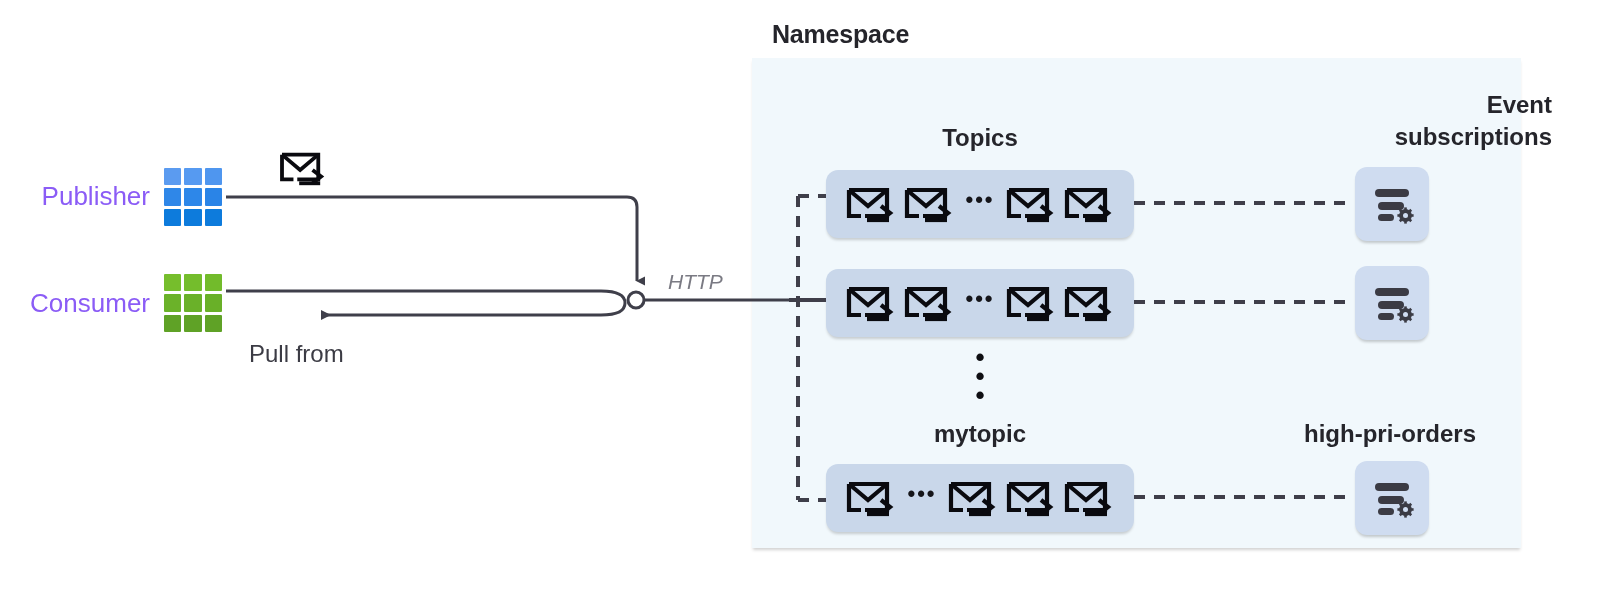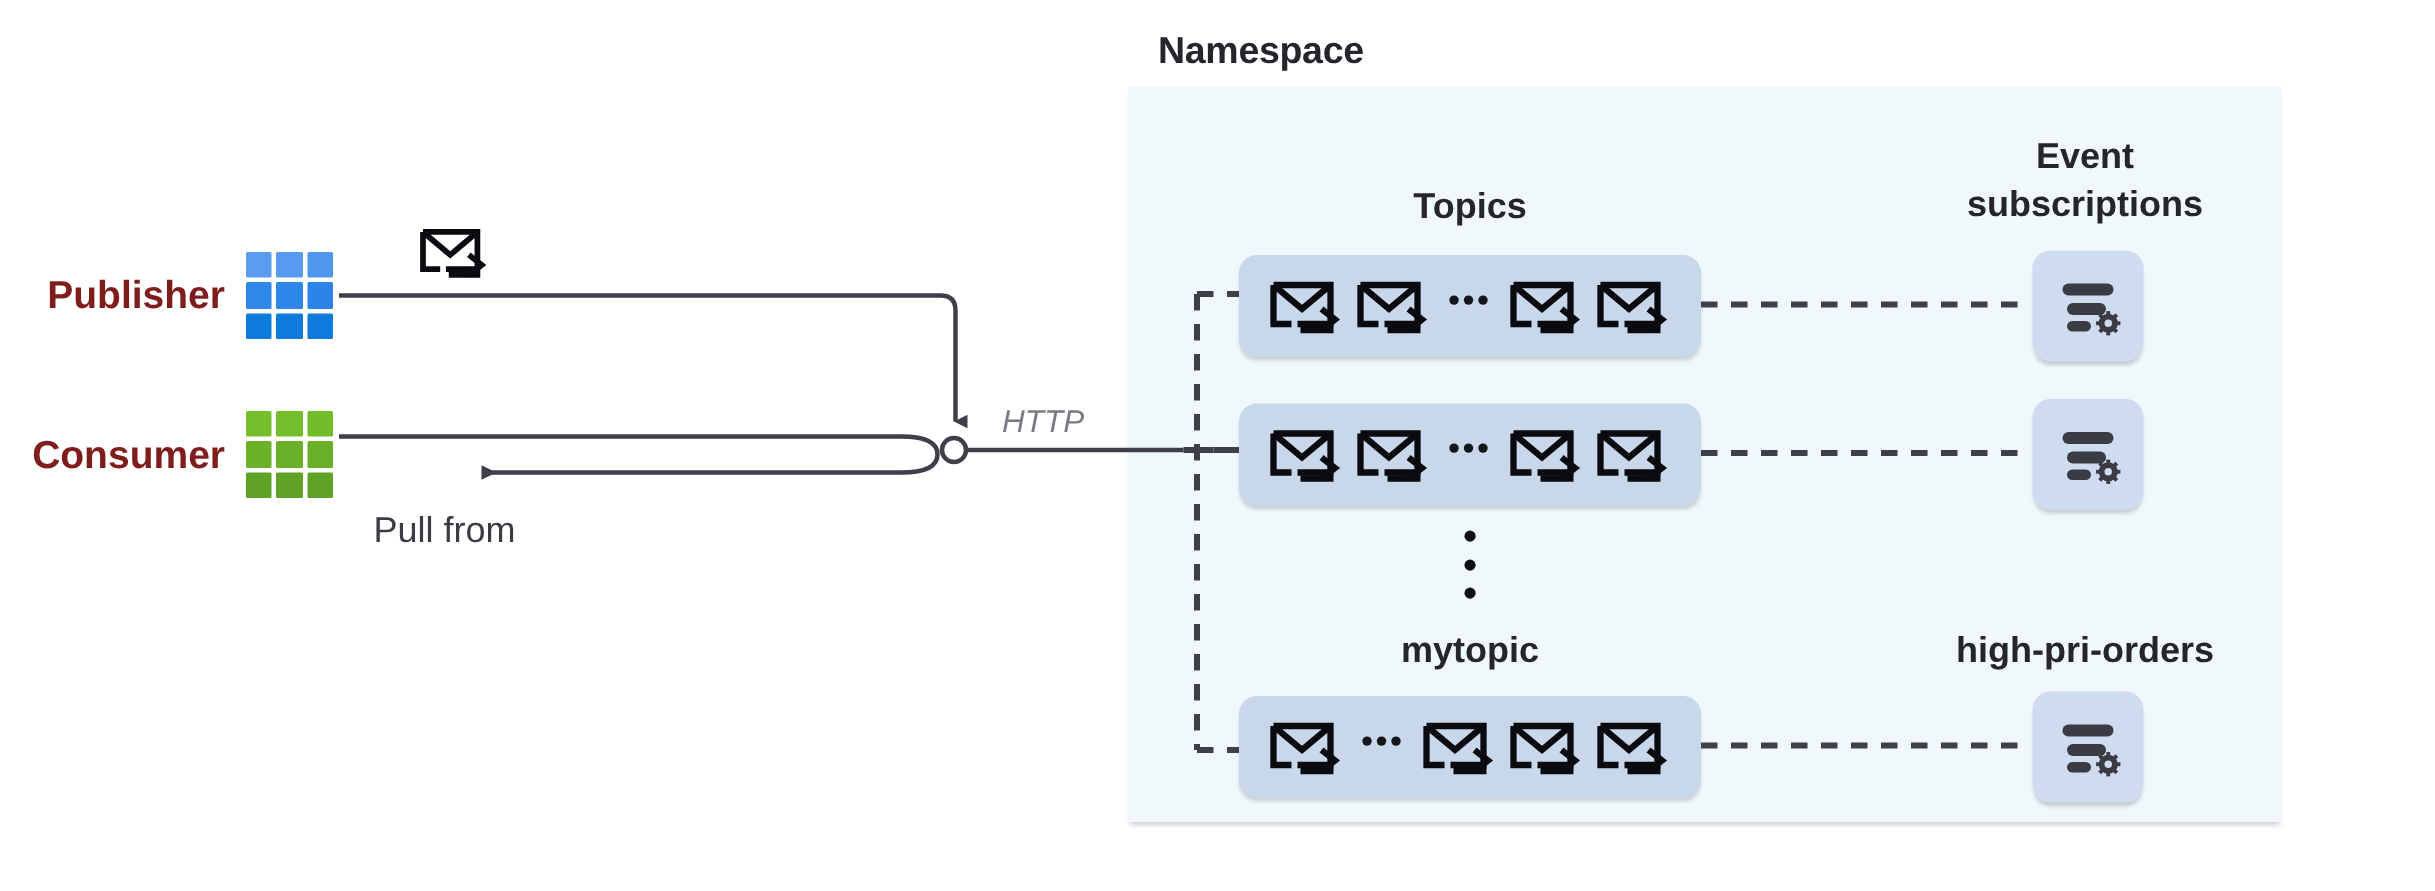--- a/index.html
+++ b/index.html
@@ -11,24 +11,24 @@
     overflow:hidden;
   }
   .stage{position:absolute;left:0;top:0;width:1623px;height:594px;}
 
   
   #left-panel{position:absolute;left:0;top:0;width:760px;height:594px;}
 
   .role-label{
     position:absolute;
     font-size:26px;
-    color:#7f1d1d;
+    color:#8b5cf6;
     white-space:nowrap;
     text-align:right;
-    font-weight:700;
+    font-weight:400;
   }
   #publisher-label{left:10px;top:181px;width:140px;}
   #consumer-label{left:0px;top:288px;width:150px;}
 
   .grid-icon{position:absolute;width:58px;height:58px;
     display:grid;grid-template-columns:repeat(3,1fr);grid-template-rows:repeat(3,1fr);
     gap:3px;}
   .grid-icon span{display:block;border-radius:1px;}
   #publisher-icon{left:164px;top:168px;}
   #consumer-icon{left:164px;top:274px;}
@@ -42,21 +42,21 @@
     position:absolute;left:752px;top:58px;width:769px;height:490px;
     background:#f1f8fc;
     box-shadow:0 3px 3px -1px rgba(0,0,0,0.18);
   }
 
   .col-heading{
     position:absolute;text-align:center;font-weight:bold;color:#25252b;
     font-size:24px;line-height:32px;
   }
   #topics-heading{left:880px;top:122px;width:200px;}
-  #subs-heading{left:1280px;top:89px;width:220px;}
+  #subs-heading{left:1332px;top:89px;width:220px;text-align:right;}
   #mytopic-label{left:880px;top:418px;width:200px;}
   #highpri-label{left:1250px;top:418px;width:280px;}
 
   
   .topic-box{
     position:absolute;
     width:308px;height:68px;
     background:#c9d7ea;
     border-radius:12px;
     box-shadow:0 3px 3px -1px rgba(0,0,0,0.18);

